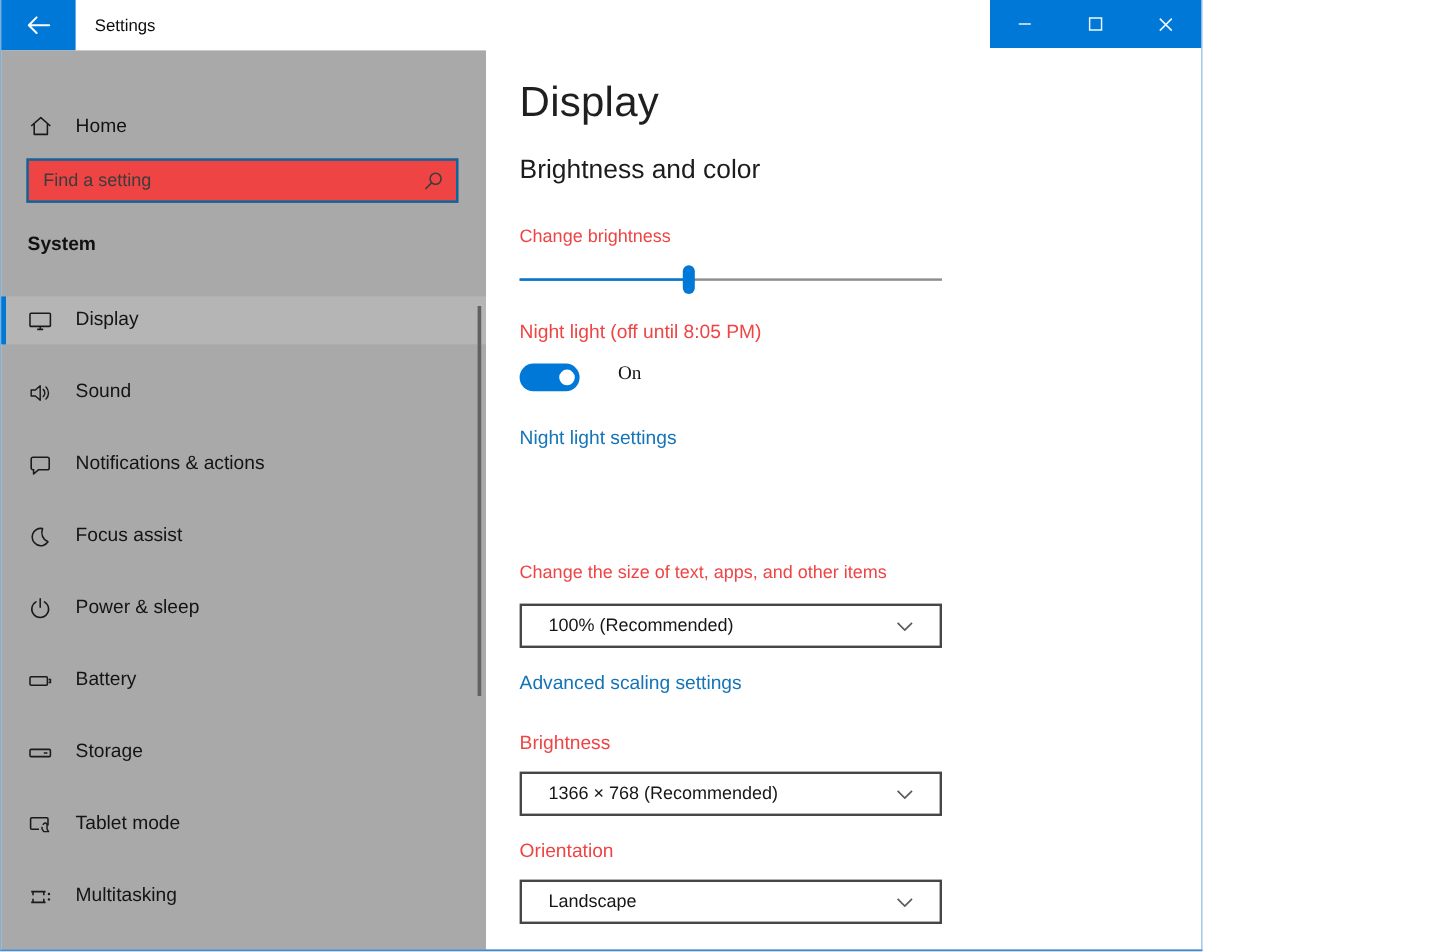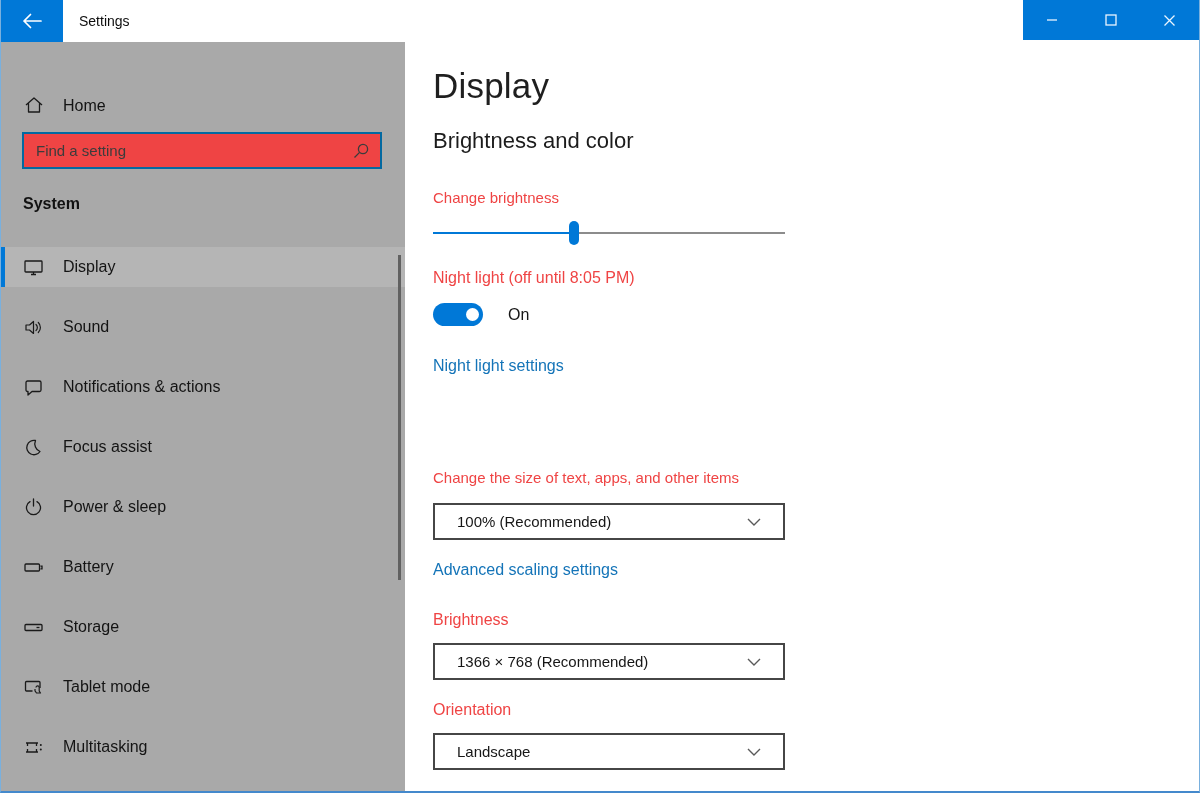--- a/index.html
+++ b/index.html
@@ -1,18 +1,18 @@
 <!DOCTYPE html>
 <html><head>
 <meta charset="utf-8">
 <style>
   * { margin:0; padding:0; box-sizing:border-box; }
   html,body { width:1200px; height:793px; overflow:hidden;
               font-family:"Liberation Sans", sans-serif; background:#fff; }
-  .window { position:relative; width:1200px; height:793px; background:#fff;
+  .window { position:relative; width:1002px; height:793px; background:#fff;
             border-left:1px solid #79b0de; border-right:1px solid #79b0de;
             border-bottom:2px solid #4489cc; }
 
   
   .titlebar { position:absolute; top:0; left:0; right:0; height:42px; background:#fff; }
   .back-button { position:absolute; top:0; left:0; width:62px; height:42px;
                  background:var(--accent); display:flex; align-items:center; justify-content:center;
                  cursor:pointer; }
   .app-title { position:absolute; top:13px; left:78px; font-size:14px; color:#0d0d0d; }
   .caption-controls { position:absolute; top:0; right:0; width:176px; height:40px;
@@ -53,21 +53,21 @@
   .link { position:absolute; left:28px; font-size:16px; color:var(--link); cursor:pointer;text-align:center; }
 
   
   .slider { position:absolute; top:179px; left:28px; width:352px; height:24px; cursor:pointer; }
   .slider .track { position:absolute; top:11px; left:0; width:100%; height:2px; background:#8c8c8c; }
   .slider .fill { position:absolute; top:11px; left:0; height:2px; background:var(--accent); }
   .slider .thumb { position:absolute; right:-5px; top:-11px; width:10px; height:24px;
                    border-radius:5px; background:var(--accent); cursor:grab; }
 
   
-  .toggle-row { position:absolute; top:261px; left:28px; display:flex; align-items:center; gap:25px; }
+  .toggle-row { position:absolute; top:261px; left:28px; display:flex; align-items:flex-start; gap:32px;font-family:Liberation Serif, serif; }
   .toggle { position:relative; width:50px; height:23px; border-radius:12px;
             background:var(--accent); cursor:pointer; }
   .toggle .knob { position:absolute; right:4px; top:5px; width:13px; height:13px;
                   border-radius:50%; background:#fff; }
   .toggle-state { font-size:16px; color:#161616; }
 
   
   .dropdown { position:absolute; left:28px; width:352px; height:37px; background:#fff;
               border:2px solid #464646; display:flex; align-items:center;
               padding:0 22px; cursor:pointer; }

